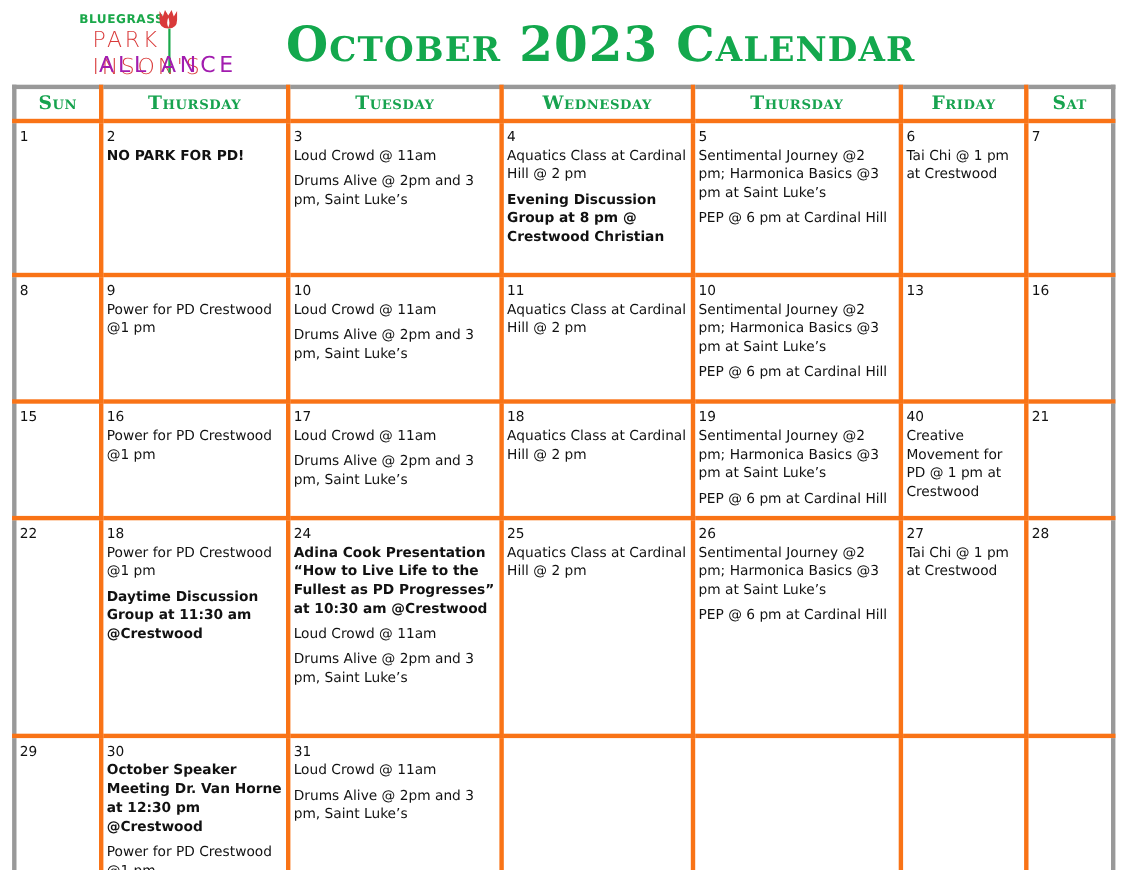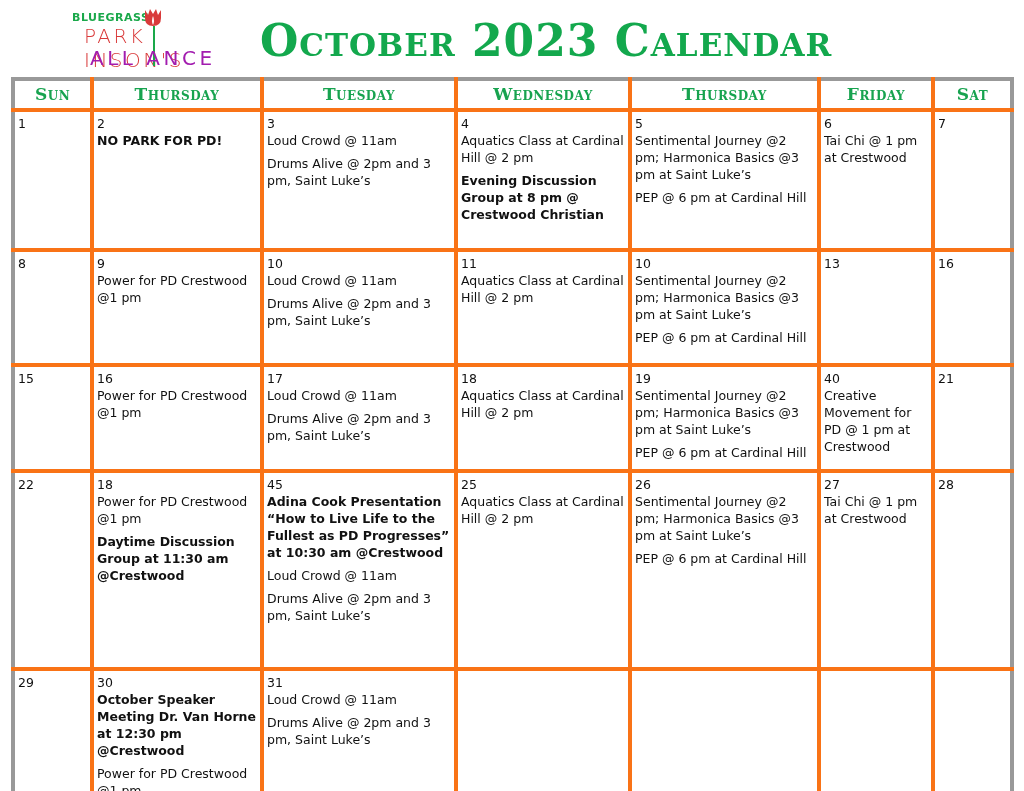--- a/index.html
+++ b/index.html
@@ -151,21 +151,21 @@
   <tr style="height:198px">
         <td>
           <span class="daynum">22</span>
         </td>
         <td>
           <span class="daynum">18</span>
           <span class="ev">Power for PD Crestwood @1 pm</span>
           <span class="ev b">Daytime Discussion Group at 11:30 am @Crestwood</span>
         </td>
         <td>
-          <span class="daynum">45</span>
+          <span class="daynum">24</span>
           <span class="ev b">Adina Cook Presentation “How to Live Life to the Fullest as PD Progresses” at 10:30 am @Crestwood</span>
           <span class="ev">Loud Crowd @ 11am</span>
           <span class="ev">Drums Alive @ 2pm and 3 pm, Saint Luke’s</span>
         </td>
         <td>
           <span class="daynum">25</span>
           <span class="ev">Aquatics Class at Cardinal Hill @ 2 pm</span>
         </td>
         <td>
           <span class="daynum">26</span>

